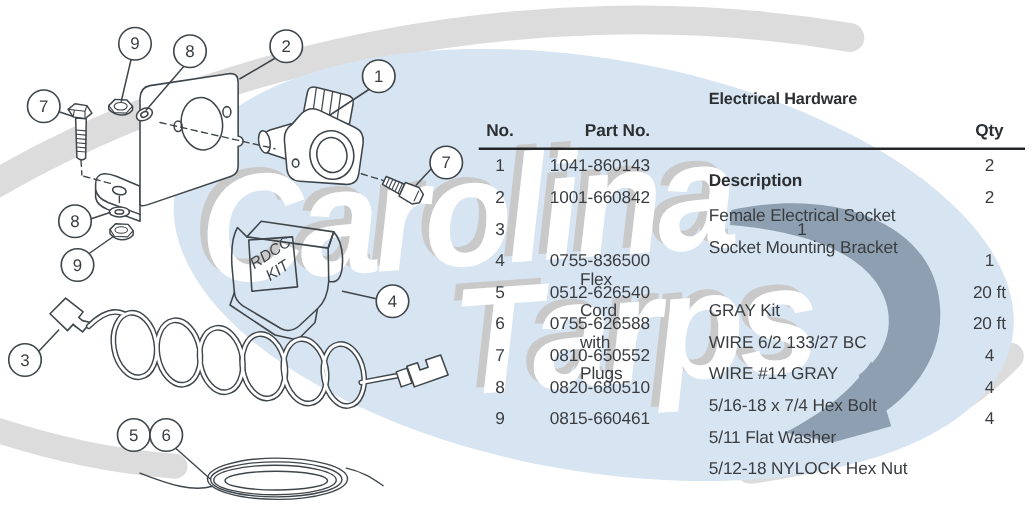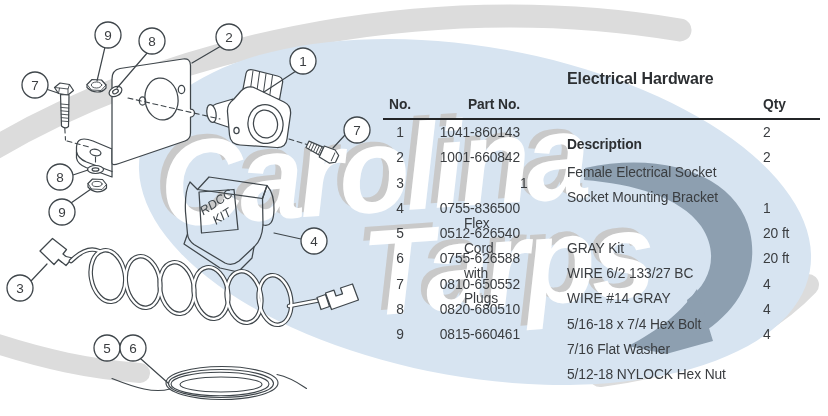--- a/index.html
+++ b/index.html
@@ -2,27 +2,27 @@
 <html><head>
 <meta charset="utf-8">
 <style>
   html,body{margin:0;padding:0;background:#fff;}
   .stage{position:relative;width:828px;height:416px;overflow:hidden;background:#ffffff;
          font-family:"Liberation Sans", sans-serif;}
   .stage svg{position:absolute;left:0;top:0;}
   
   .ptable{position:absolute;left:383px;top:66px;width:437px;color:#3a3d40;font-size:13.8px;
           letter-spacing:-0.1px;z-index:3;}
-  .ptable .ttl{margin-left:184px;height:26px;line-height:26px;font-weight:bold;font-size:16px;color:#2c2f32;}
+  .ptable .ttl{margin-left:184px;height:26px;line-height:26px;font-weight:bold;font-size:13px;color:#2c2f32;}
   .prow{display:grid;grid-template-columns:34px 103px 243px 57px;height:25.3px;line-height:25.3px;}
   .phead{height:26px;line-height:26px;font-weight:bold;color:#2c2f32;}
   .prow .c-no{text-align:center;}
   .prow .c-part{text-align:right;}
   .prow .c-desc{padding-left:47px;margin-top:40px;}
-  .prow .c-qty{text-align:left;}
+  .prow .c-qty{text-align:center;}
   .rule{border-top:2.5px solid #232527;margin:0;}
   
   .wm-text{font-weight:bold;font-style:italic;fill:#ffffff;}
   .wm-shadow{font-weight:bold;font-style:italic;fill:#c9c9c9;}
 </style>
 </head>
 <body>
 
 <div class="stage">
 
@@ -293,21 +293,21 @@
         </div>
         <div class="prow">
           <div class="c-no">7</div>
           <div class="c-part">0810-650552</div>
           <div class="c-desc">5/16-18 x 7/4 Hex Bolt</div>
           <div class="c-qty">4</div>
         </div>
         <div class="prow">
           <div class="c-no">8</div>
           <div class="c-part">0820-680510</div>
-          <div class="c-desc">7/16 Flat Washer</div>
+          <div class="c-desc">5/11 Flat Washer</div>
           <div class="c-qty">4</div>
         </div>
         <div class="prow">
           <div class="c-no">9</div>
           <div class="c-part">0815-660461</div>
           <div class="c-desc">5/12-18 NYLOCK Hex Nut</div>
           <div class="c-qty">4</div>
         </div>
       </div>
   </div>

